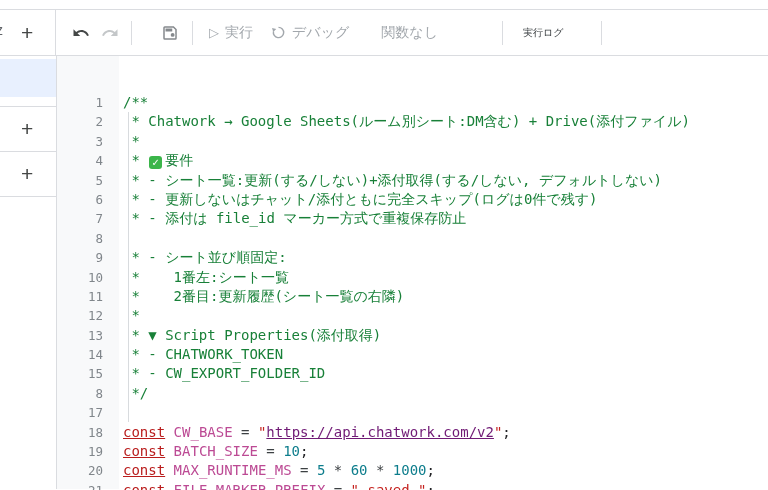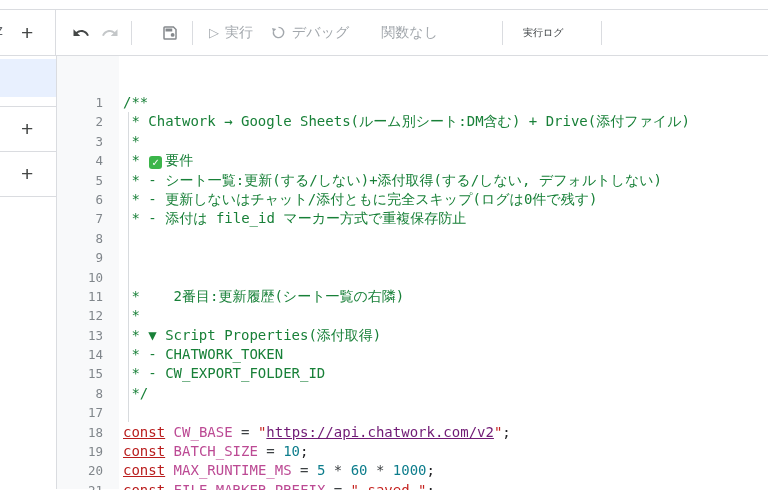--- a/index.html
+++ b/index.html
@@ -170,23 +170,25 @@
           </div>
           <div class="code-row">
             <span class="ln">7</span>
             <span class="codetxt"><span class="tk-c"> * - 添付は file_id マーカー方式で重複保存防止</span></span>
           </div>
           <div class="code-row">
             <span class="ln">8</span>
           </div>
           <div class="code-row">
             <span class="ln">9</span>
+            <span class="codetxt"><span class="tk-c"> * - シート並び順固定:</span></span>
           </div>
           <div class="code-row">
             <span class="ln">10</span>
+            <span class="codetxt"><span class="tk-c"> *    1番左:シート一覧</span></span>
           </div>
           <div class="code-row">
             <span class="ln">11</span>
             <span class="codetxt"><span class="tk-c"> *    2番目:更新履歴(シート一覧の右隣)</span></span>
           </div>
           <div class="code-row">
             <span class="ln">12</span>
             <span class="codetxt"><span class="tk-c"> *</span></span>
           </div>
           <div class="code-row">

